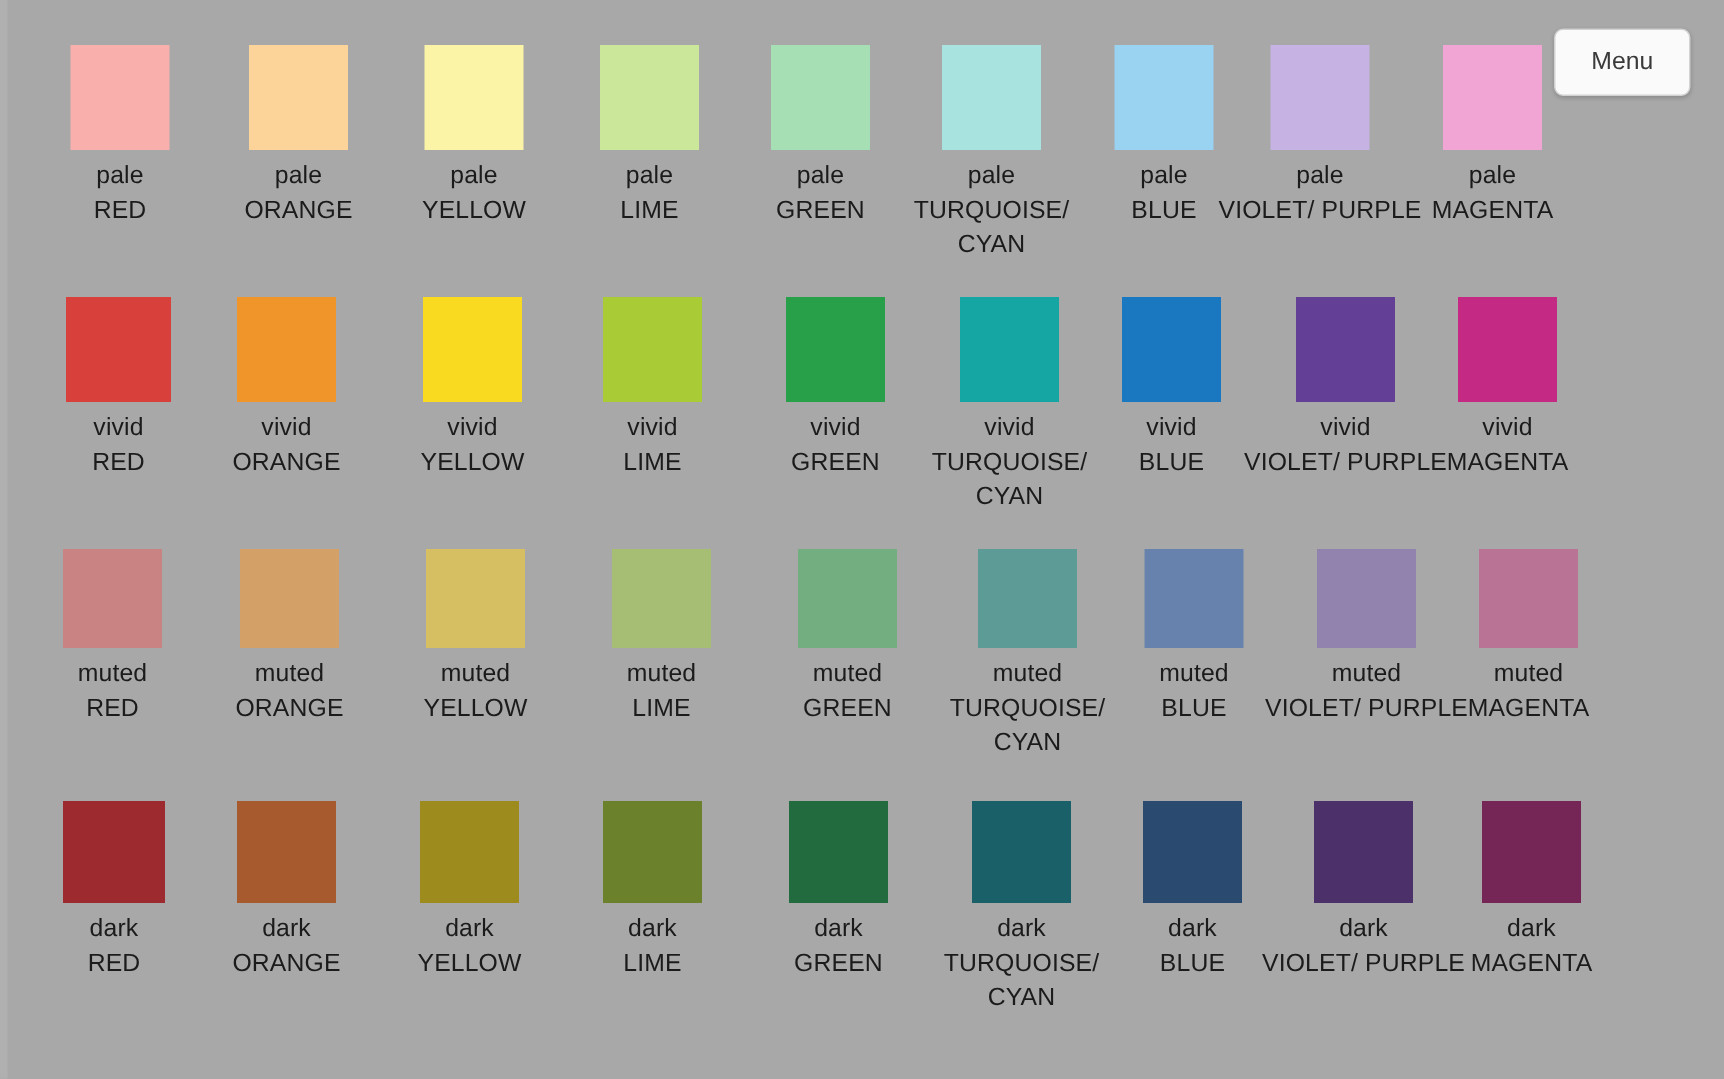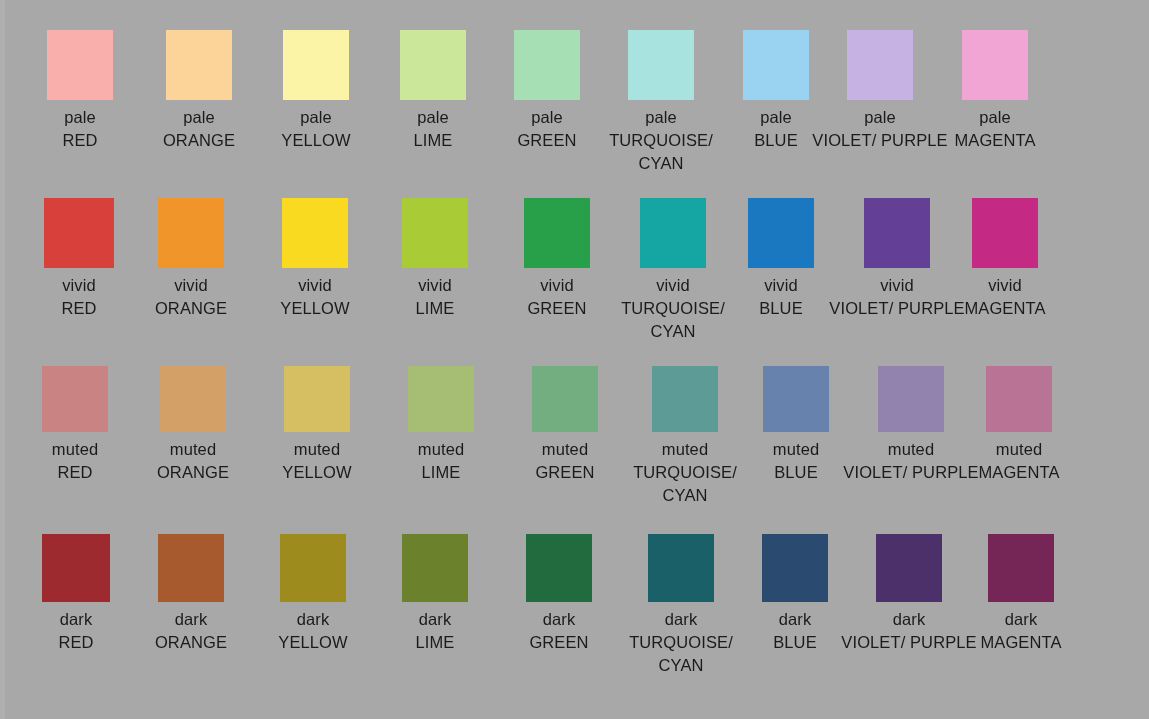--- a/index.html
+++ b/index.html
@@ -333,14 +333,17 @@
       </div>
       <div class="cell" style="left: 988px; top: 534px; width: 66px;">
         <div class="swatch" style="width: 66px; height: 68px; background: rgb(117, 38, 86);"></div>
         <div class="label" style="top: 74px;">
           <span class="fam">dark</span>
           <span class="hue">MAGENTA</span>
         </div>
       </div>
     </div>
 
+  <div id="menu-button">
+    <span>Menu</span>
+  </div>
 
 </div>
 
 </body></html>

